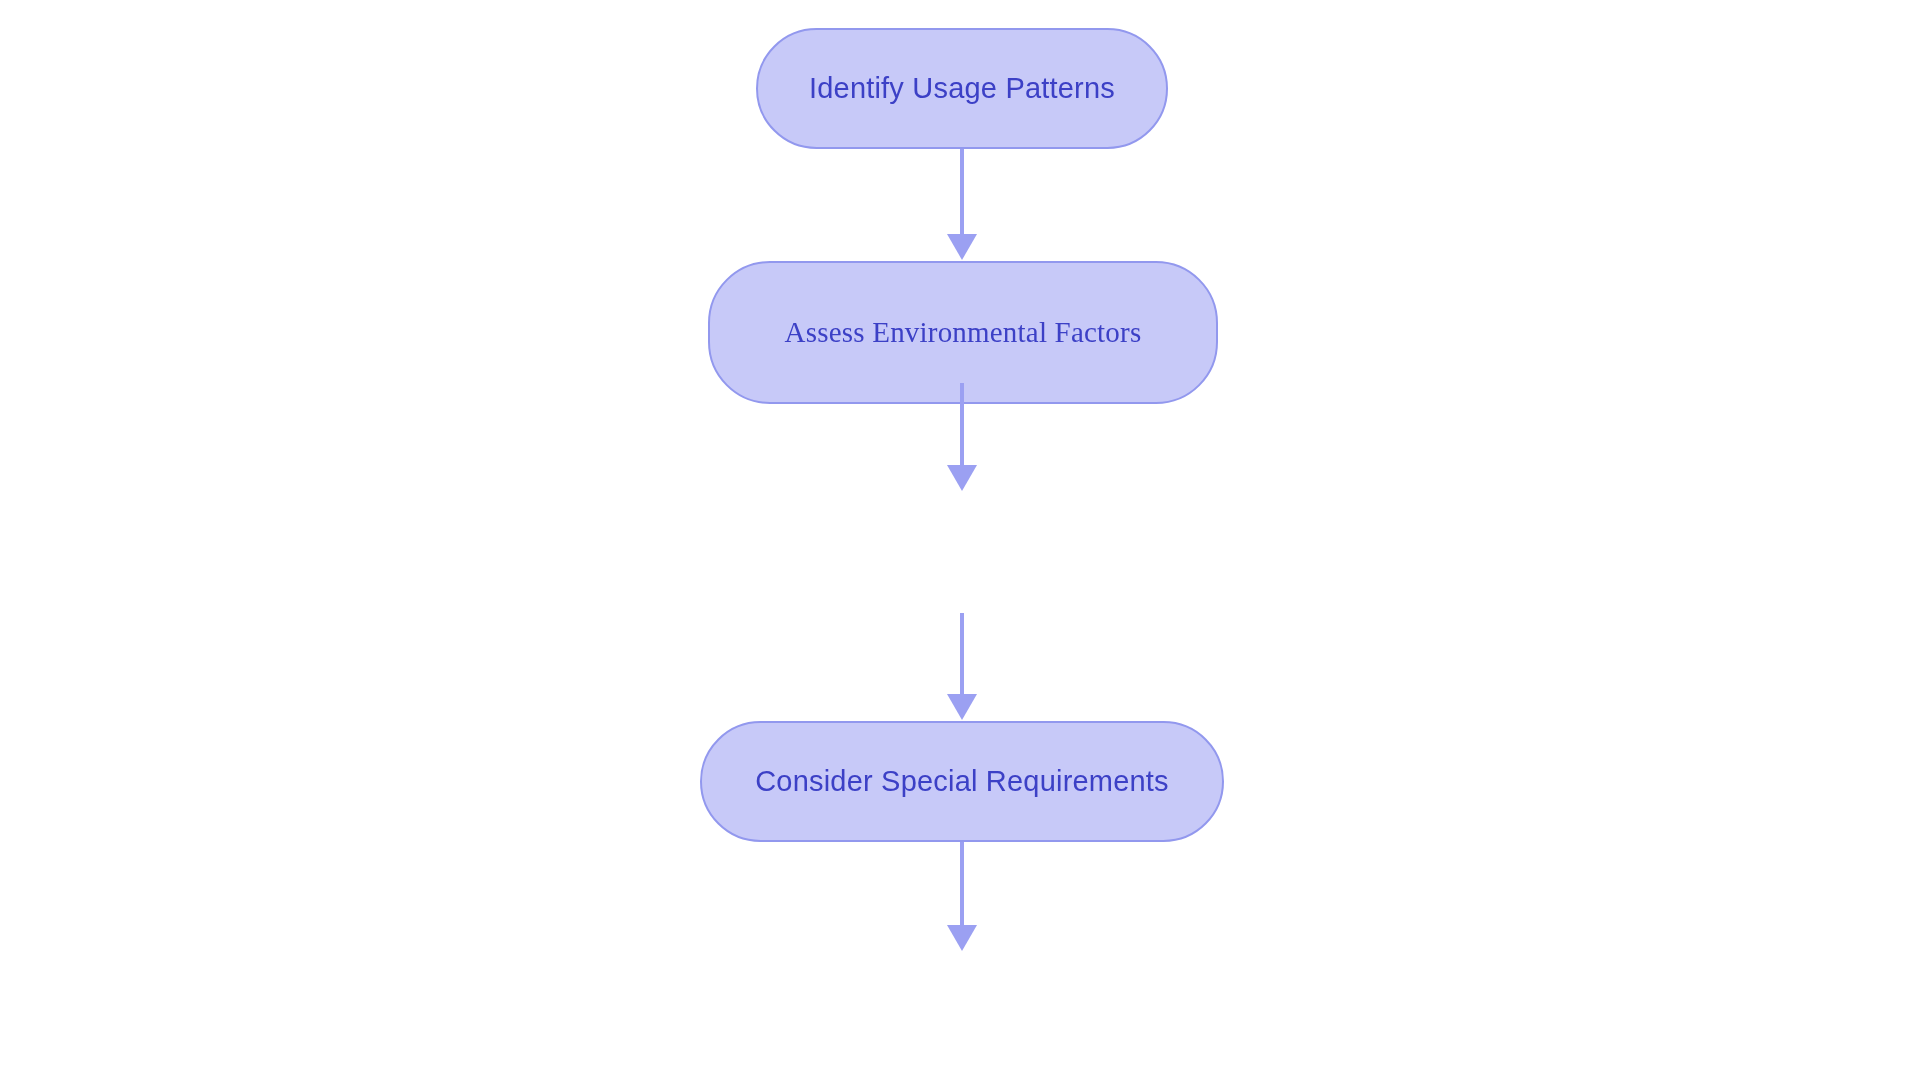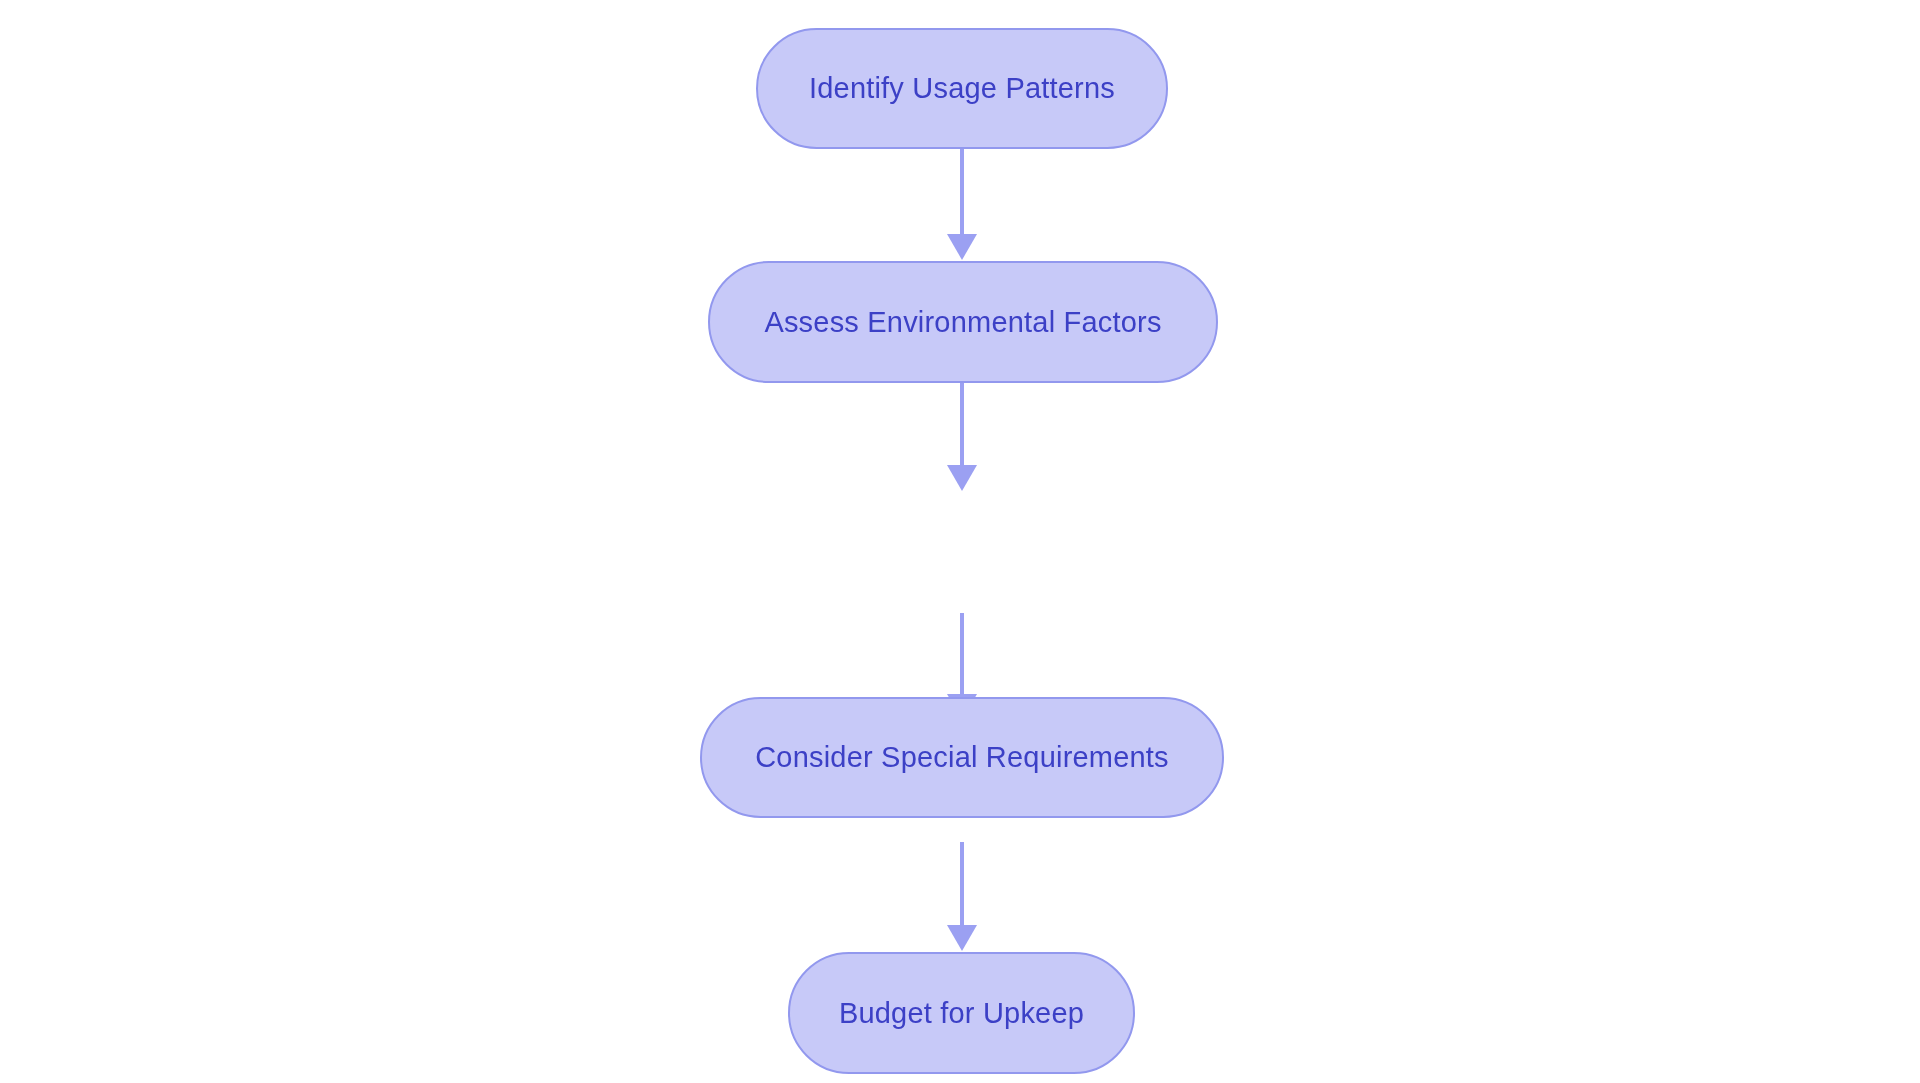--- a/index.html
+++ b/index.html
@@ -35,23 +35,23 @@
     border: 2px solid var(--node-border);
     border-radius: 62px;
     color: var(--node-text);
     font-size: 29px;
     font-weight: 400;
     letter-spacing: 0.2px;
     text-align: center;
     line-height: 1.2;
   }
   .node-1 { left: 756px; top: 16px;  width: 412px; height: 121px; }
-  .node-2 { left: 708px; top: 249px; width: 510px; height: 122px; }
+  .node-2 { left: 708px; top: 249px; width: 510px; height: 143px; font-family: Liberation Serif, serif; }
   .node-3 { left: 708px; top: 480px; width: 508px; height: 121px; }
-  .node-4 { left: 700px; top: 685px; width: 524px; height: 121px; }
+  .node-4 { left: 700px; top: 709px; width: 524px; height: 121px; }
   .node-5 { left: 788px; top: 940px; width: 347px; height: 122px; }
 
   .connector {
     position: absolute;
     left: 947px;            
     width: 30px;
     display: flex;
     flex-direction: column;
     align-items: center;
   }
@@ -103,17 +103,14 @@
 
   <div class="node node-4">
     <span>Consider Special Requirements</span>
   </div>
 
   <div class="connector conn-4">
     <div class="line"></div>
     <div class="head"></div>
   </div>
 
-  <div class="node node-5">
-    <span>Budget for Upkeep</span>
-  </div>
 
 </div>
 
 </body></html>

